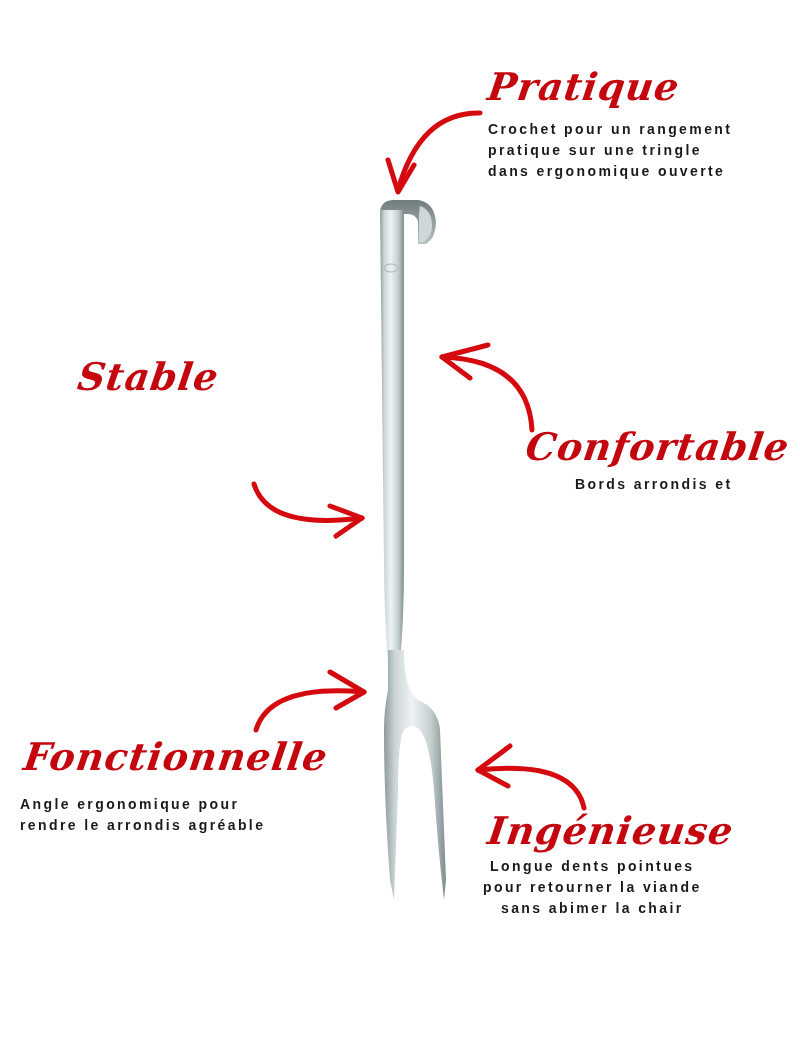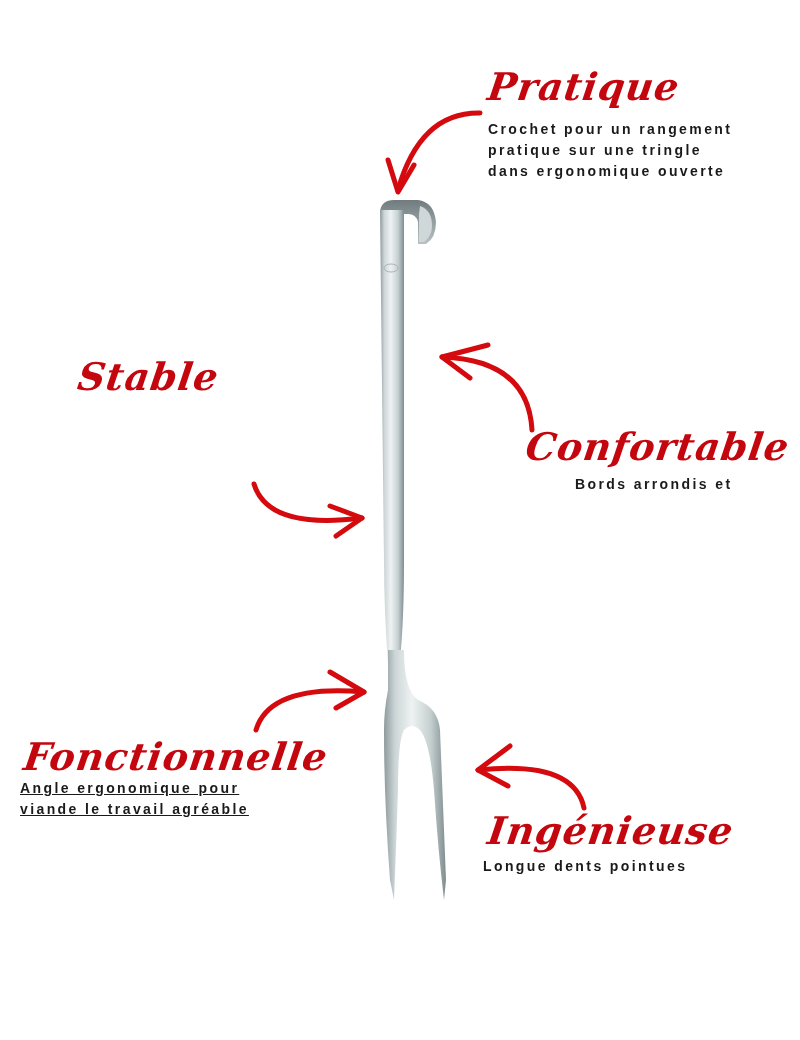--- a/index.html
+++ b/index.html
@@ -105,24 +105,26 @@
 
 <div>
   <div class="heading" style="left:526px;top:428px;">Confortable</div>
   <div class="desc" style="left:527px;top:474px;margin-left:48px;">
     <div>Bords arrondis et</div>
   </div>
 </div>
 
 <div>
   <div class="heading" style="left:24px;top:738px;">Fonctionnelle</div>
-  <div class="desc" style="left:20px;top:778px;text-decoration:underline;">
+  <div class="desc" style="left:20px;top:794px;">
     <div>Angle ergonomique pour</div>
-    <div>viande le travail agréable</div>
+    <div>rendre le arrondis agréable</div>
   </div>
 </div>
 
 <div>
   <div class="heading" style="left:488px;top:812px;">Ingénieuse</div>
   <div class="desc" style="left:483px;top:856px;text-align:center;">
     <div>Longue dents pointues</div>
+    <div>pour retourner la viande</div>
+    <div>sans abimer la chair</div>
   </div>
 </div>
 
 </body></html>

